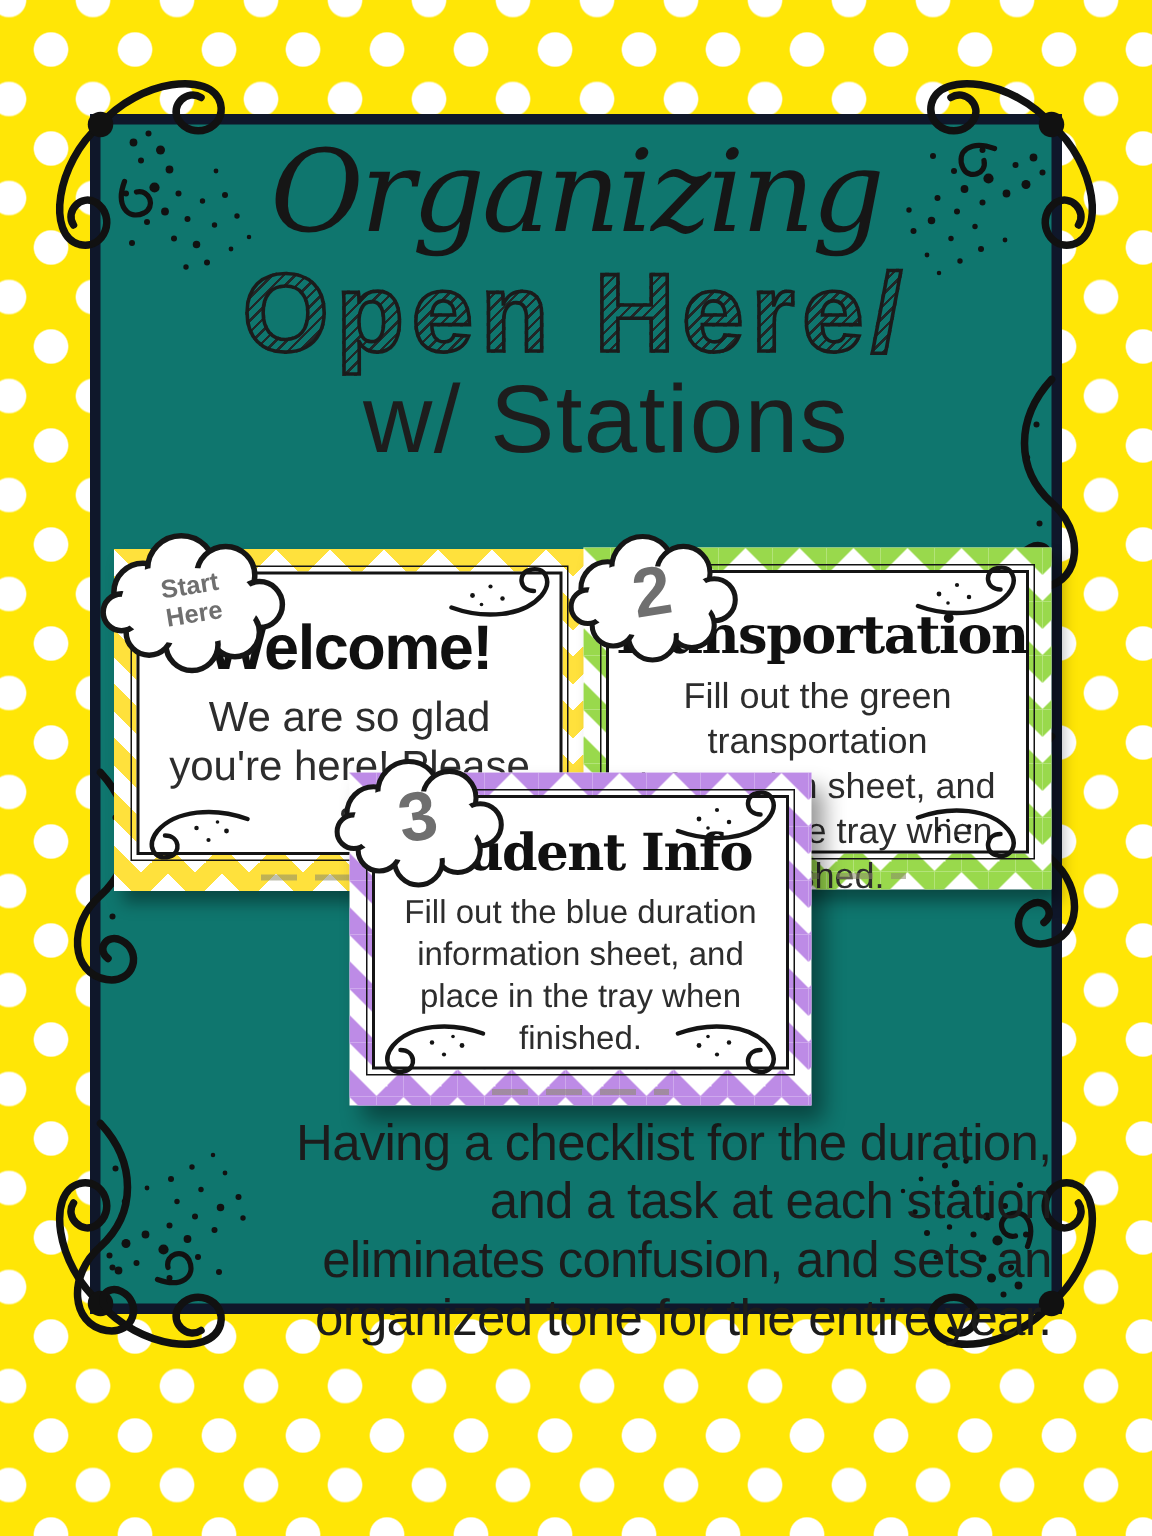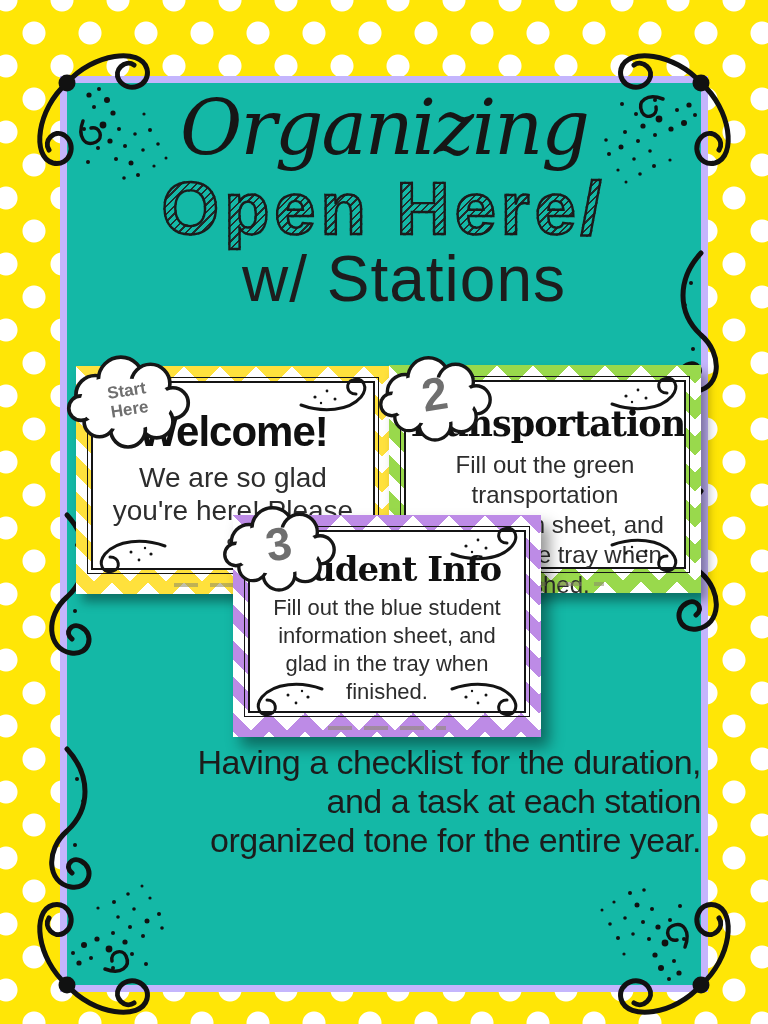--- a/index.html
+++ b/index.html
@@ -12,22 +12,22 @@
     position:absolute;inset:0;
     background-color:var(--bg,#ffe606);
     background-image:
       radial-gradient(circle, #fff 11px, rgba(255,255,255,0) 12px),
       radial-gradient(circle, #fff 11px, rgba(255,255,255,0) 12px);
     background-size:56px 66px;
     background-position:6px 0px, 34px 33px;
   }
   
   .frame{
-    position:absolute;left:60px;top:76px;width:648px;height:916px;
-    box-sizing:border-box;background:#14b8a6;border:7px solid #c4b5fd;
+    position:absolute;left:60px;top:76px;width:648px;height:800px;
+    box-sizing:border-box;background:#0f766e;border:7px solid #0f172a;
   }
   svg.flourish{position:absolute;overflow:visible;pointer-events:none;}
   .fl-tl{left:-14px;top:-14px;}
   .fl-tr{right:-14px;top:-14px;transform:rotate(90deg);}
   .fl-br{right:-14px;bottom:-14px;transform:rotate(180deg);}
   .fl-bl{left:-14px;bottom:-14px;transform:rotate(270deg);}
   .sw-l1{left:-16px;top:432px;}
   .sw-l2{left:-16px;top:666px;}
   .sw-r1{right:-16px;top:170px;transform:scaleX(-1);}
   .sw-r2{right:-16px;top:408px;transform:scaleX(-1);}
@@ -265,31 +265,32 @@
       <svg class="curl curl-tr" width="70" height="36" viewBox="0 0 70 36">
           <use href="#panel-curl"></use>
         </svg>
       <svg class="curl curl-bl" width="70" height="36" viewBox="0 0 70 36">
           <use href="#panel-curl"></use>
         </svg>
       <svg class="curl curl-br" width="70" height="36" viewBox="0 0 70 36">
           <use href="#panel-curl"></use>
         </svg>
       <div class="card-title">Student Info</div>
-      <div class="card-body">Fill out the blue student information sheet, and glad in the tray when finished.</div>
+      <div class="card-body">Fill out the blue duration information sheet, and place in the tray when finished.</div>
     </div>
     <div class="badge">
       <svg viewBox="0 0 124 94">
         <use href="#cloud"></use>
           <use href="#cloud-cover"></use>
       </svg>
       <span class="badge-label num">3</span>
     </div>
     <div class="fineprint"></div>
   </div>
 
   <div class="footer">
     <div>Having a checklist for the duration,</div>
     <div>and a task at each station</div>
+    <div>eliminates confusion, and sets an</div>
     <div>organized tone for the entire year.</div>
   </div>
 
 </div>
 
 </body></html>

